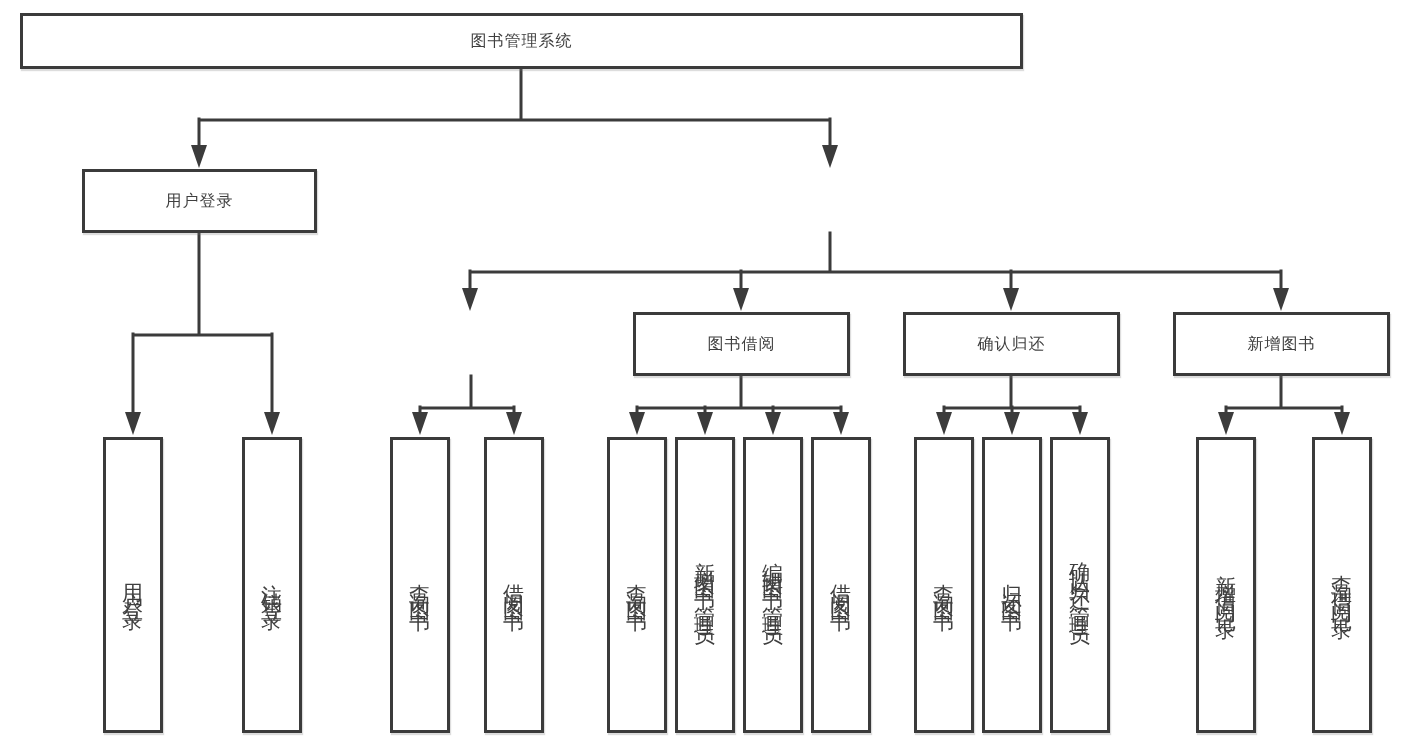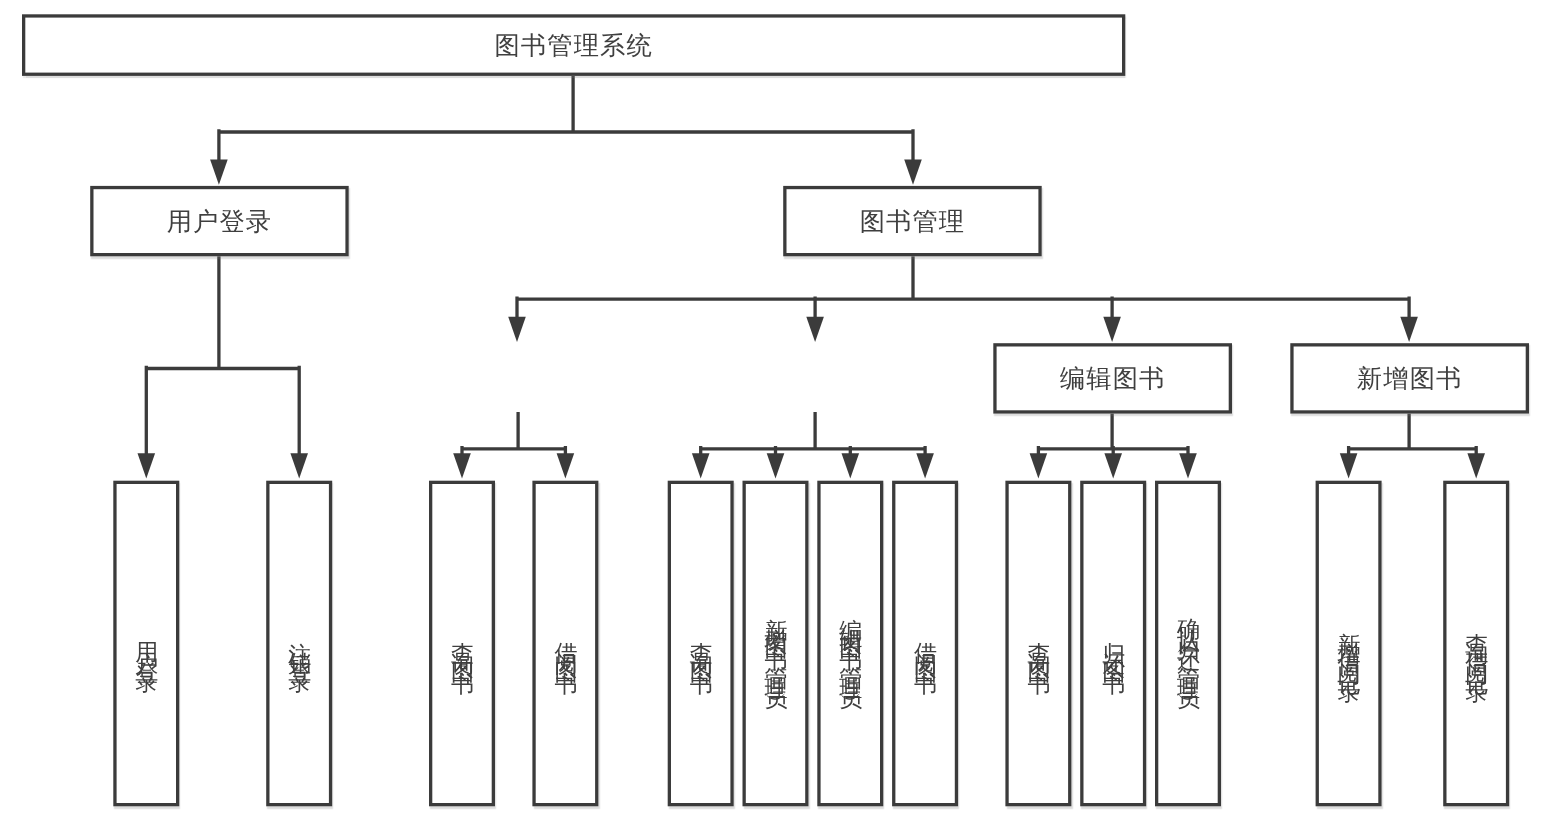--- a/index.html
+++ b/index.html
@@ -26,21 +26,21 @@
     box-sizing:border-box;
     background:#fff;
     border:3px solid var(--line);
     color:var(--text);
     display:flex;align-items:center;justify-content:center;
     text-align:center;
     z-index:2;
     box-shadow:1px 2px 1px rgba(120,120,120,0.25);
     line-height:1;
   }
-  .box.h{font-size:23px;letter-spacing:1px;text-align:center;}
+  .box.h{font-size:16px;letter-spacing:1px;text-align:center;}
   .box.leaf{
     writing-mode:vertical-rl;
     font-size:21px;
     letter-spacing:9px;
     top:437px;width:60px;height:296px;
     padding:6px 0;
   }
   #watermark{
     position:absolute;right:6px;bottom:7px;
     font-size:20px;color:var(--watermark);
@@ -92,23 +92,23 @@
     <g>
       <path d="M1281,376 V408 M1226,408 H1342 M1226,407 V414 M1342,407 V414"></path>
       <polygon points="1218,412 1234,412 1226,435"></polygon>
       <polygon points="1334,412 1350,412 1342,435"></polygon>
     </g>
   </svg>
 
   <div class="box h" style="left:20px;top:13px;width:1003px;height:56px">图书管理系统</div>
 
   <div class="box h" style="left:82px;top:169px;width:235px;height:64px">用户登录</div>
-  <div class="box h" style="left:712px;top:169px;width:235px;height:64px">图书管理</div>
 
-  <div class="box h" style="left:903px;top:312px;width:217px;height:64px">编辑图书</div>
+  <div class="box h" style="left:633px;top:312px;width:217px;height:64px">图书借阅</div>
+  <div class="box h" style="left:903px;top:312px;width:217px;height:64px">确认归还</div>
   <div class="box h" style="left:1173px;top:312px;width:217px;height:64px">新增图书</div>
 
   <div class="box leaf" style="left:103px">用户登录</div>
   <div class="box leaf" style="left:242px">注销登录</div>
 
   <div class="box leaf" style="left:390px">查询图书</div>
   <div class="box leaf" style="left:484px">借阅图书</div>
 
   <div class="box leaf" style="left:607px">查询图书</div>
   <div class="box leaf" style="left:675px">新增图书（管理员）</div>

